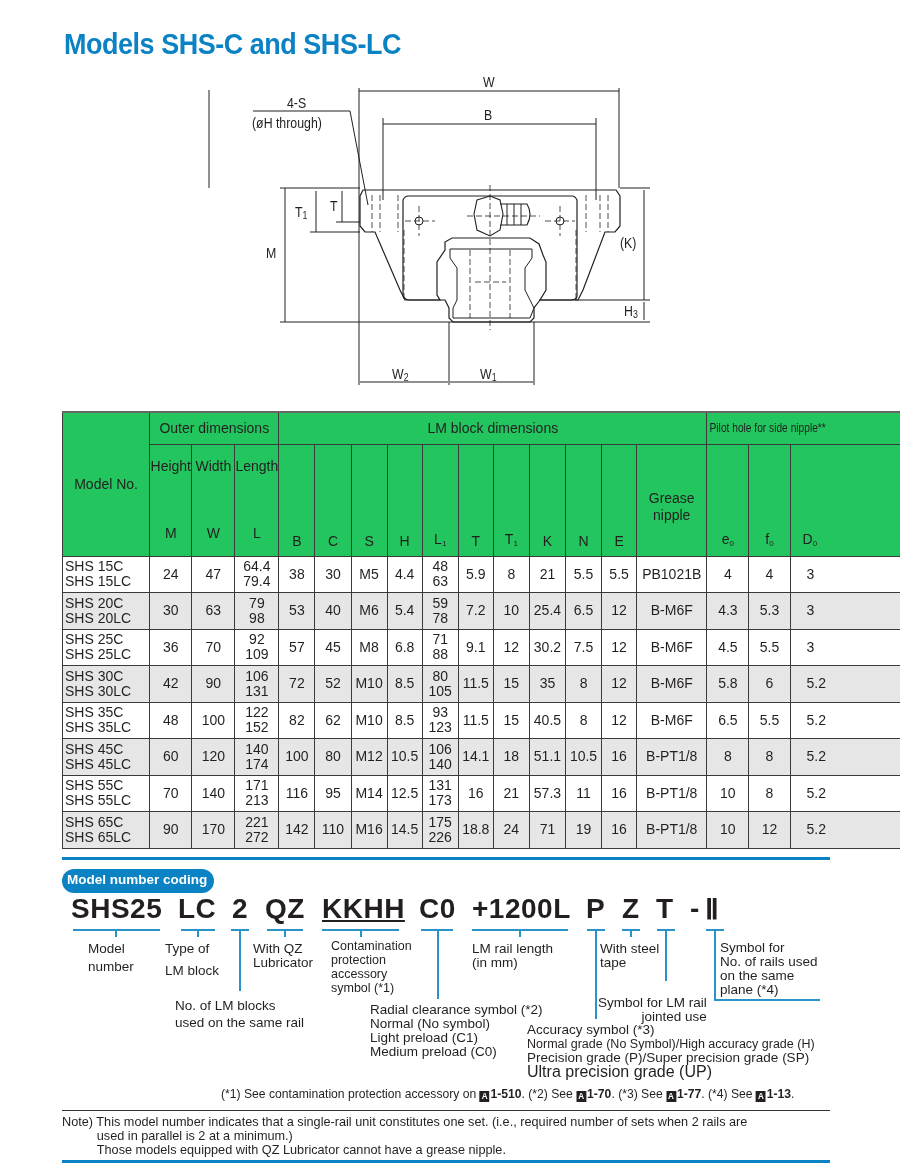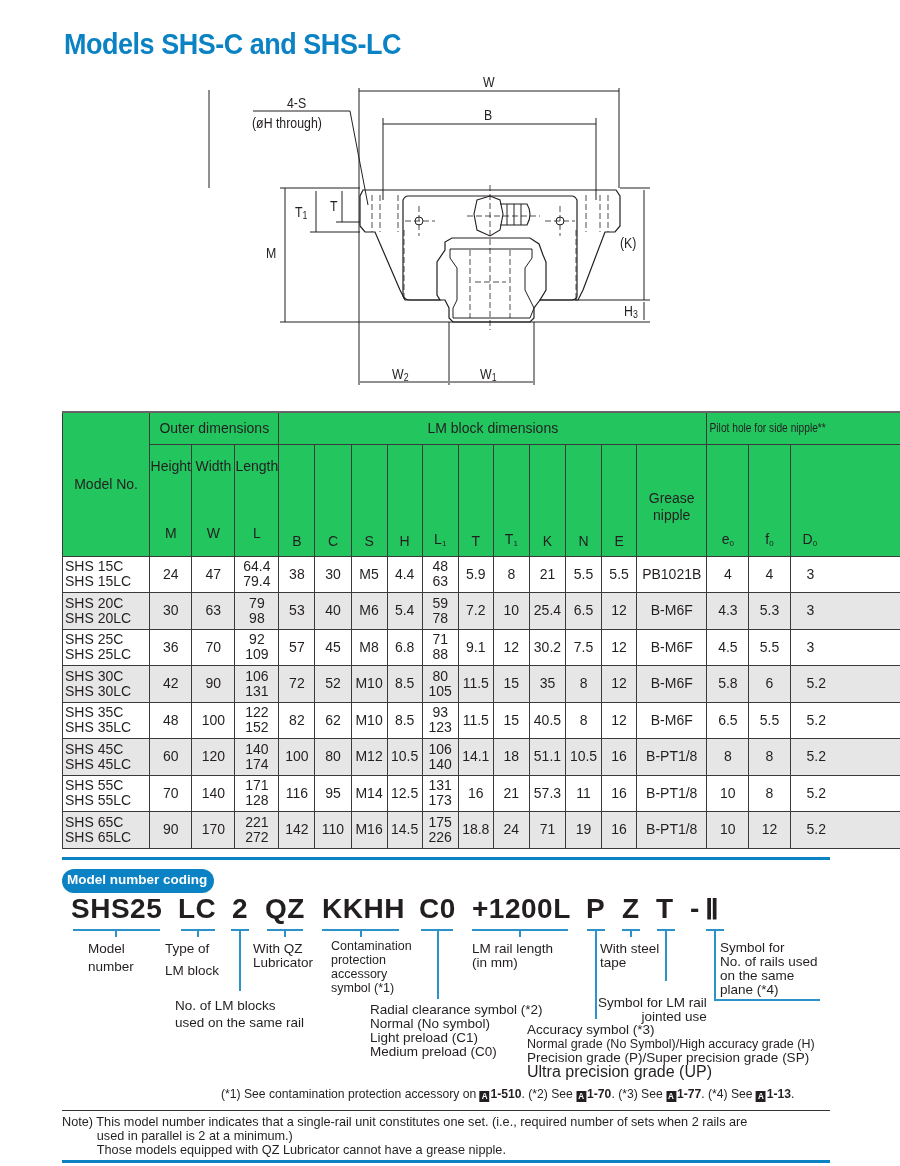--- a/index.html
+++ b/index.html
@@ -406,21 +406,21 @@
       </tr>
       <tr>
         <td class="model">
           <div>SHS 55C</div>
           <div>SHS 55LC</div>
         </td>
         <td>70</td>
         <td>140</td>
         <td class="stack">
           <div>171</div>
-          <div>128</div>
+          <div>213</div>
         </td>
         <td>116</td>
         <td>95</td>
         <td>M14</td>
         <td>12.5</td>
         <td class="stack">
           <div>131</div>
           <div>173</div>
         </td>
         <td>16</td>
@@ -467,21 +467,21 @@
 
 <div class="blue-rule" style="left:62px; top:857px; width:768px;"></div>
 
 <div class="pill">Model number coding</div>
 
 <div>
   <span class="code" style="left:71px;">SHS25</span>
   <span class="code" style="left:178px;">LC</span>
   <span class="code" style="left:232px;">2</span>
   <span class="code" style="left:265px;">QZ</span>
-  <span class="code" style="left:322px;">KKHH</span>
+  <span class="code" style="left:322px;text-decoration:underline;">KKHH</span>
   <span class="code" style="left:419px;">C0</span>
   <span class="code" style="left:472px;">+1200L</span>
   <span class="code" style="left:586px;">P</span>
   <span class="code" style="left:622px;">Z</span>
   <span class="code" style="left:656px;">T</span>
   <span class="code" style="left:690px;">-</span>
   <span class="code" style="left:705px; font-family:'Liberation Serif', serif;">Ⅱ</span>
 </div>
 
 <div>

